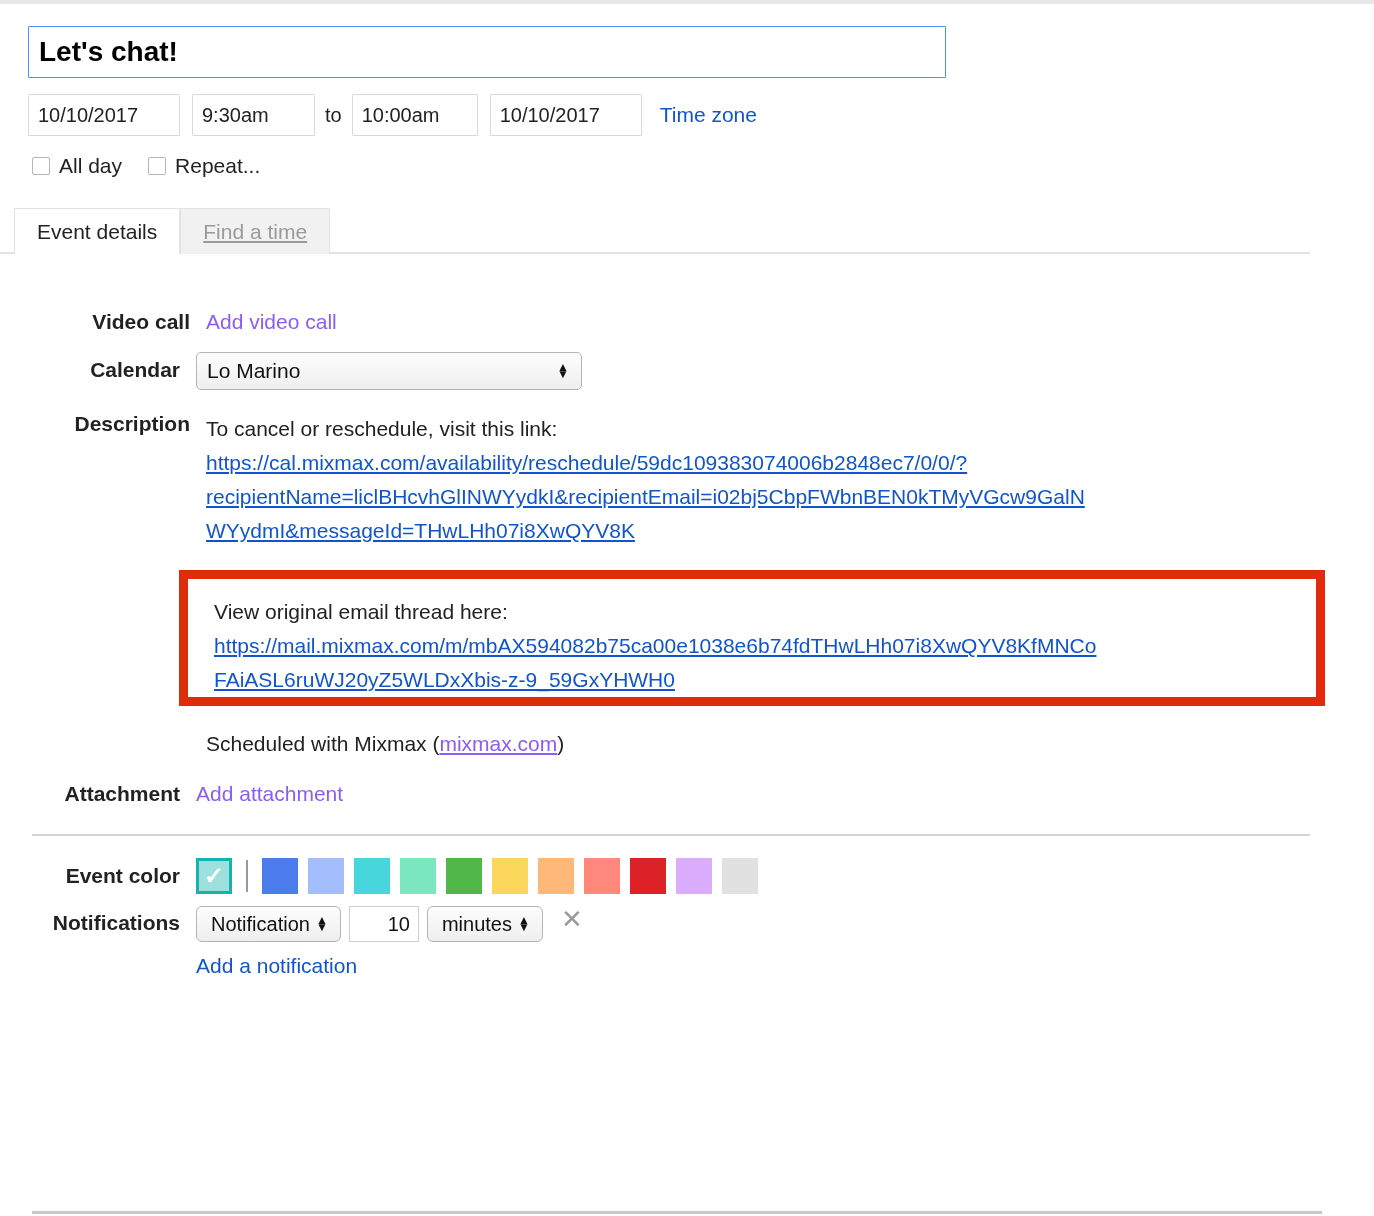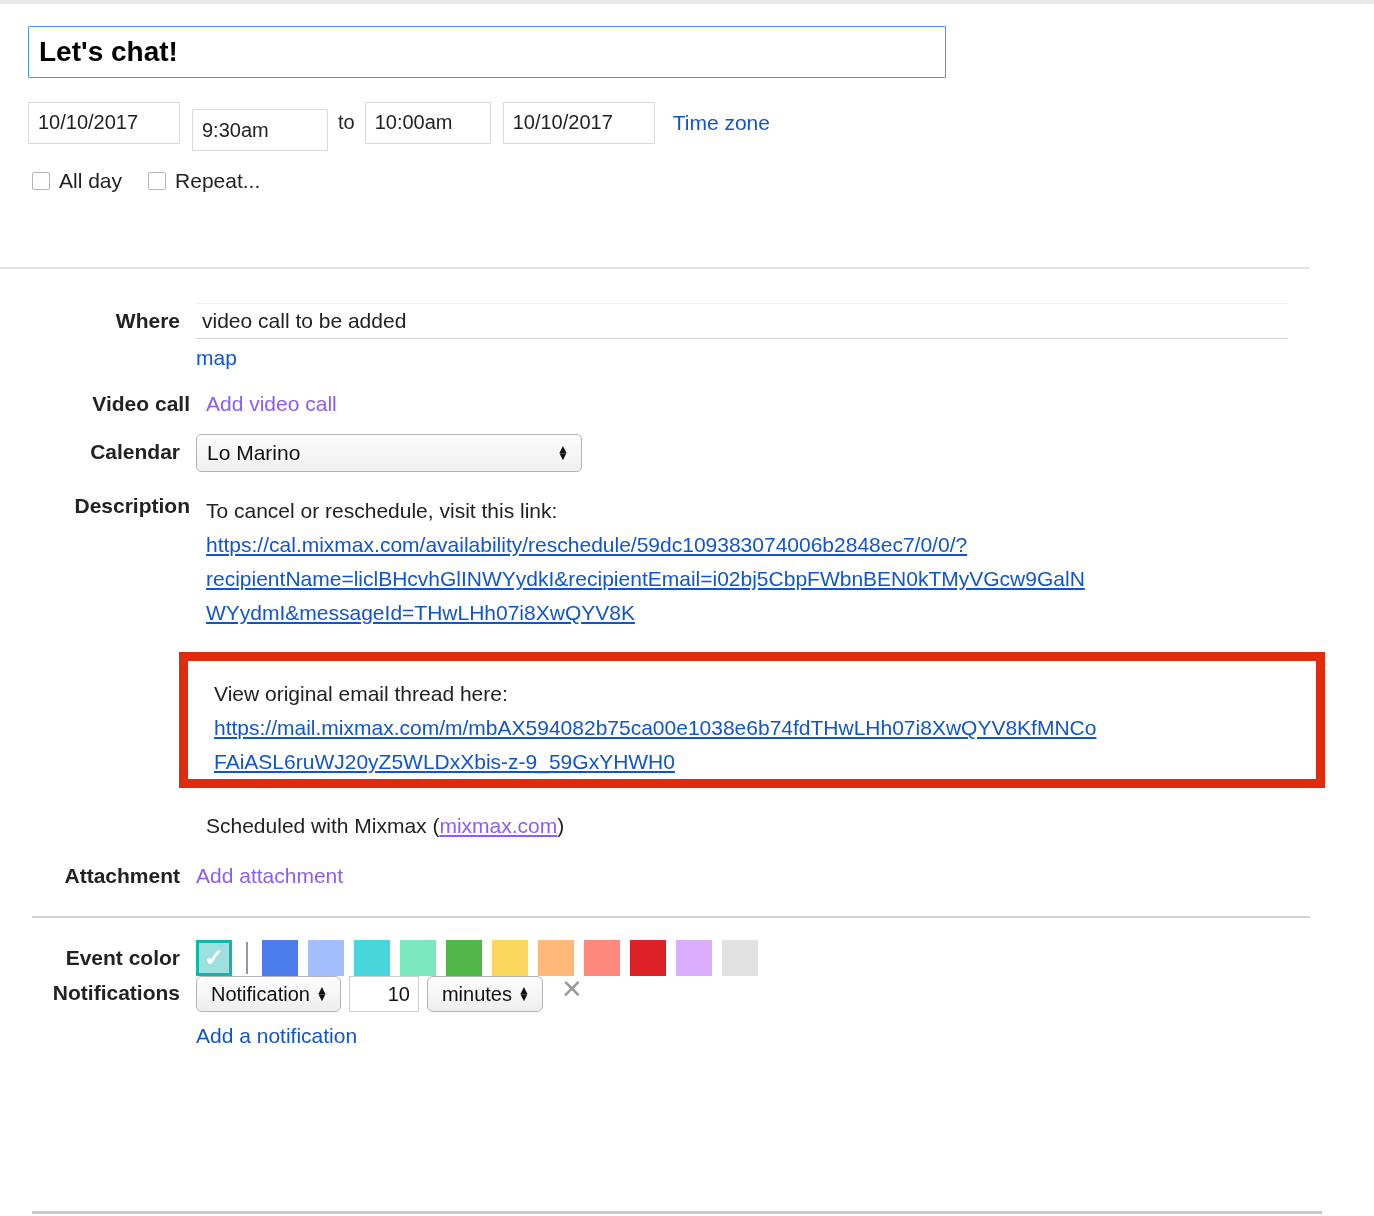--- a/index.html
+++ b/index.html
@@ -63,21 +63,21 @@
     border: 1px solid #d9d9d9;
     background: #fff;
     font-family: "Liberation Sans", sans-serif;
     font-size: 20px;
     color: #222;
     padding: 0 9px;
     outline: none;
     border-radius: 1px;
   }
   .dt-date   { width: 152px; }
-  .dt-time   { width: 136px; margin-left: 12px; margin-top: 15px; }
+  .dt-time   { width: 123px; margin-left: 12px; }
   .dt-time2  { width: 126px; margin-left: 0px; }
   .dt-date2  { width: 152px; margin-left: 12px; }
   .to-label {
     font-size: 20px;
     color: #222;
     margin: 0 10px;
   }
   .tz-link {
     font-size: 21px;
     color: #1155cc;
@@ -391,31 +391,32 @@
 
   <div class="check-row">
     <span class="cbox"></span>
     <span class="check-label">All day</span>
     <span class="cbox"></span>
     <span class="check-label">Repeat...</span>
   </div>
 
   <div class="tab-strip">
     <div class="tab-underline"></div>
+    <div class="tabs">
+      <div class="tab active">
+        <span>Event details</span>
+      </div>
+      <div class="tab inactive">
+        <span>Find a time</span>
+      </div>
+    </div>
   </div>
 
   <div class="form">
 
-    <div class="frow">
-      <div class="flabel" style="padding-top:6px;">Where</div>
-      <div class="fvalue">
-        <input class="where-input" type="text" value="video call to be added" style="">
-        <span class="map-link">map</span>
-      </div>
-    </div>
 
     <div class="frow mt22">
       <div class="flabel">Video call</div>
       <div class="fvalue">
         <span class="link">Add video call</span>
       </div>
     </div>
 
     <div class="frow mt18">
       <div class="flabel" style="padding-top:6px;">Calendar</div>
@@ -477,21 +478,21 @@
             <div class="swatch" style="background: rgb(251, 215, 91);"></div>
             <div class="swatch" style="background: rgb(255, 184, 120);"></div>
             <div class="swatch" style="background: rgb(255, 136, 124);"></div>
             <div class="swatch" style="background: rgb(220, 33, 39);"></div>
             <div class="swatch" style="background: rgb(219, 173, 255);"></div>
             <div class="swatch" style="background: rgb(225, 225, 225);"></div>
           </div>
       </div>
     </div>
 
-    <div class="frow" style="margin-top:0;">
+    <div class="frow" style="margin-top:12px;">
       <div class="flabel" style="padding-top:5px;">Notifications</div>
       <div class="fvalue">
         <div class="notif-row">
           <div class="pill-select">
             <span>Notification</span>
             <span class="sel-arrows">
               <span>▲</span>
                 <span>▼</span>
             </span>
           </div>

